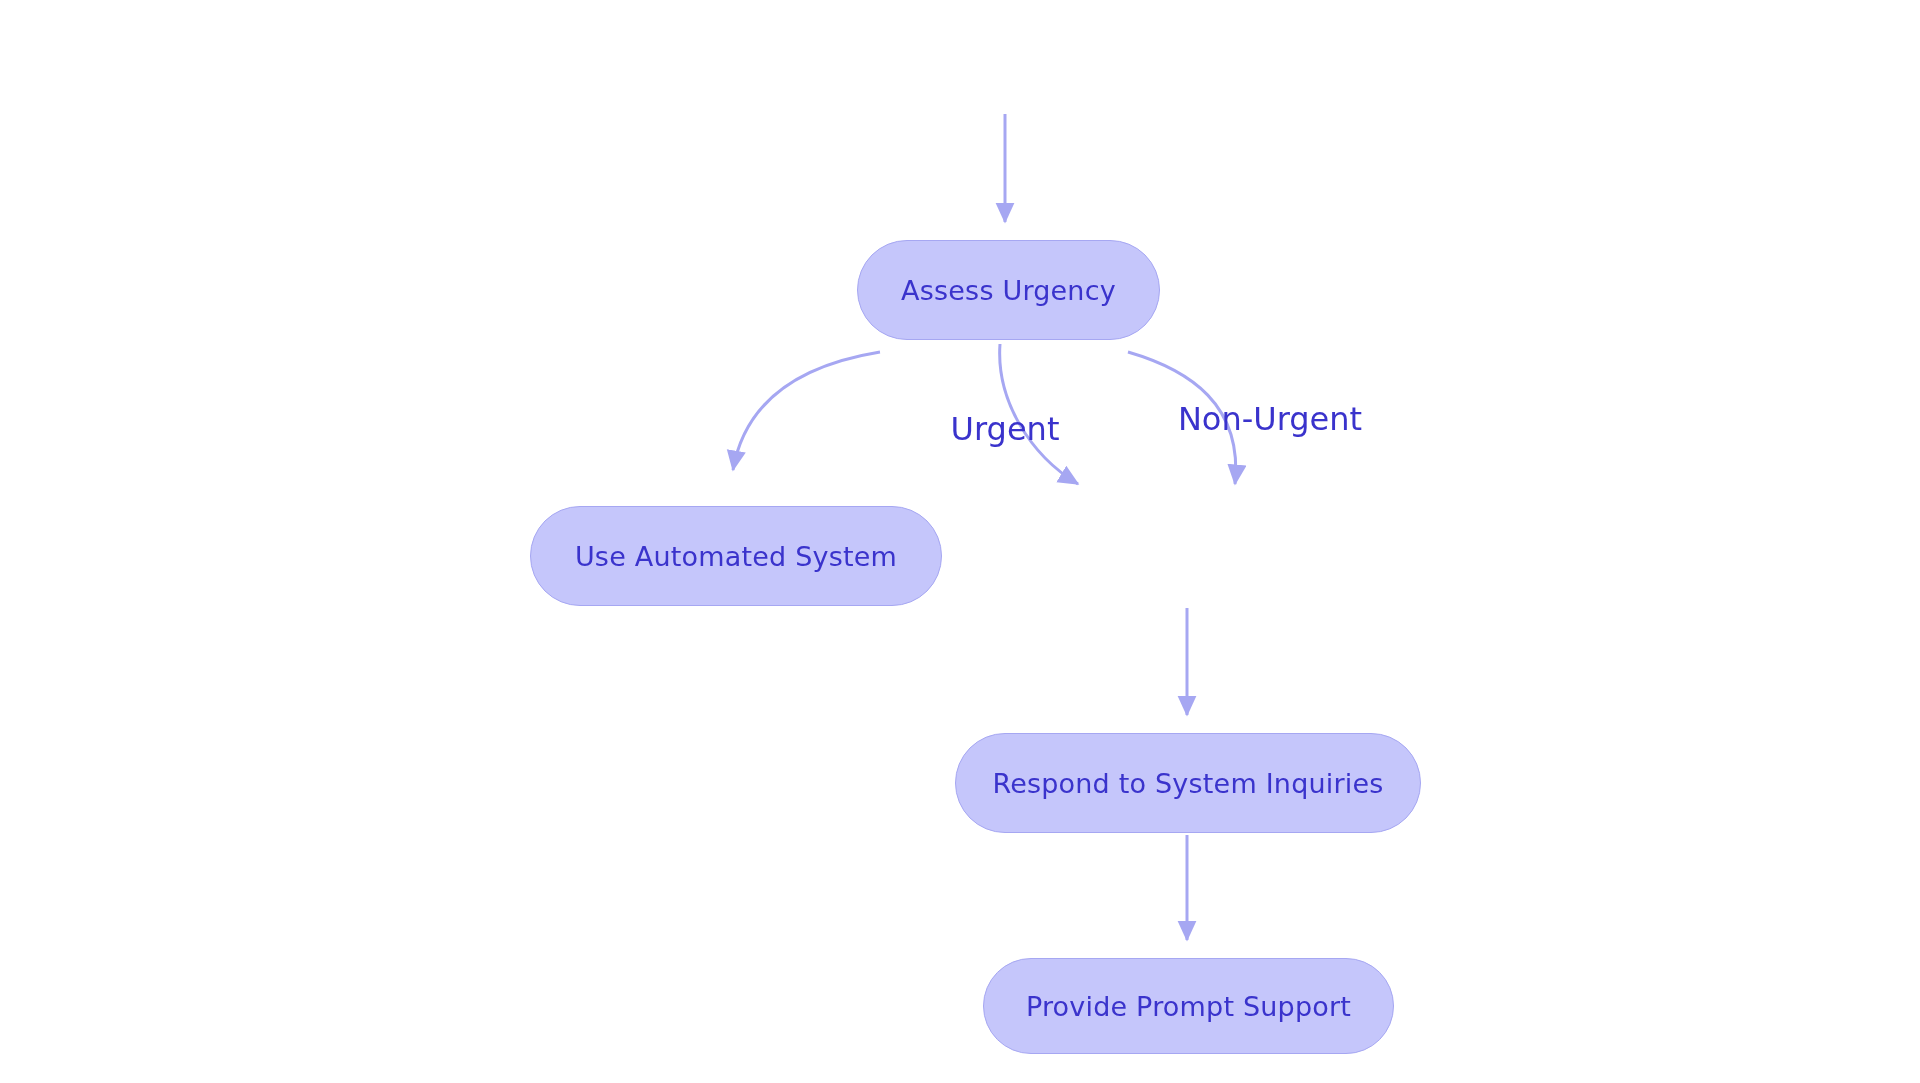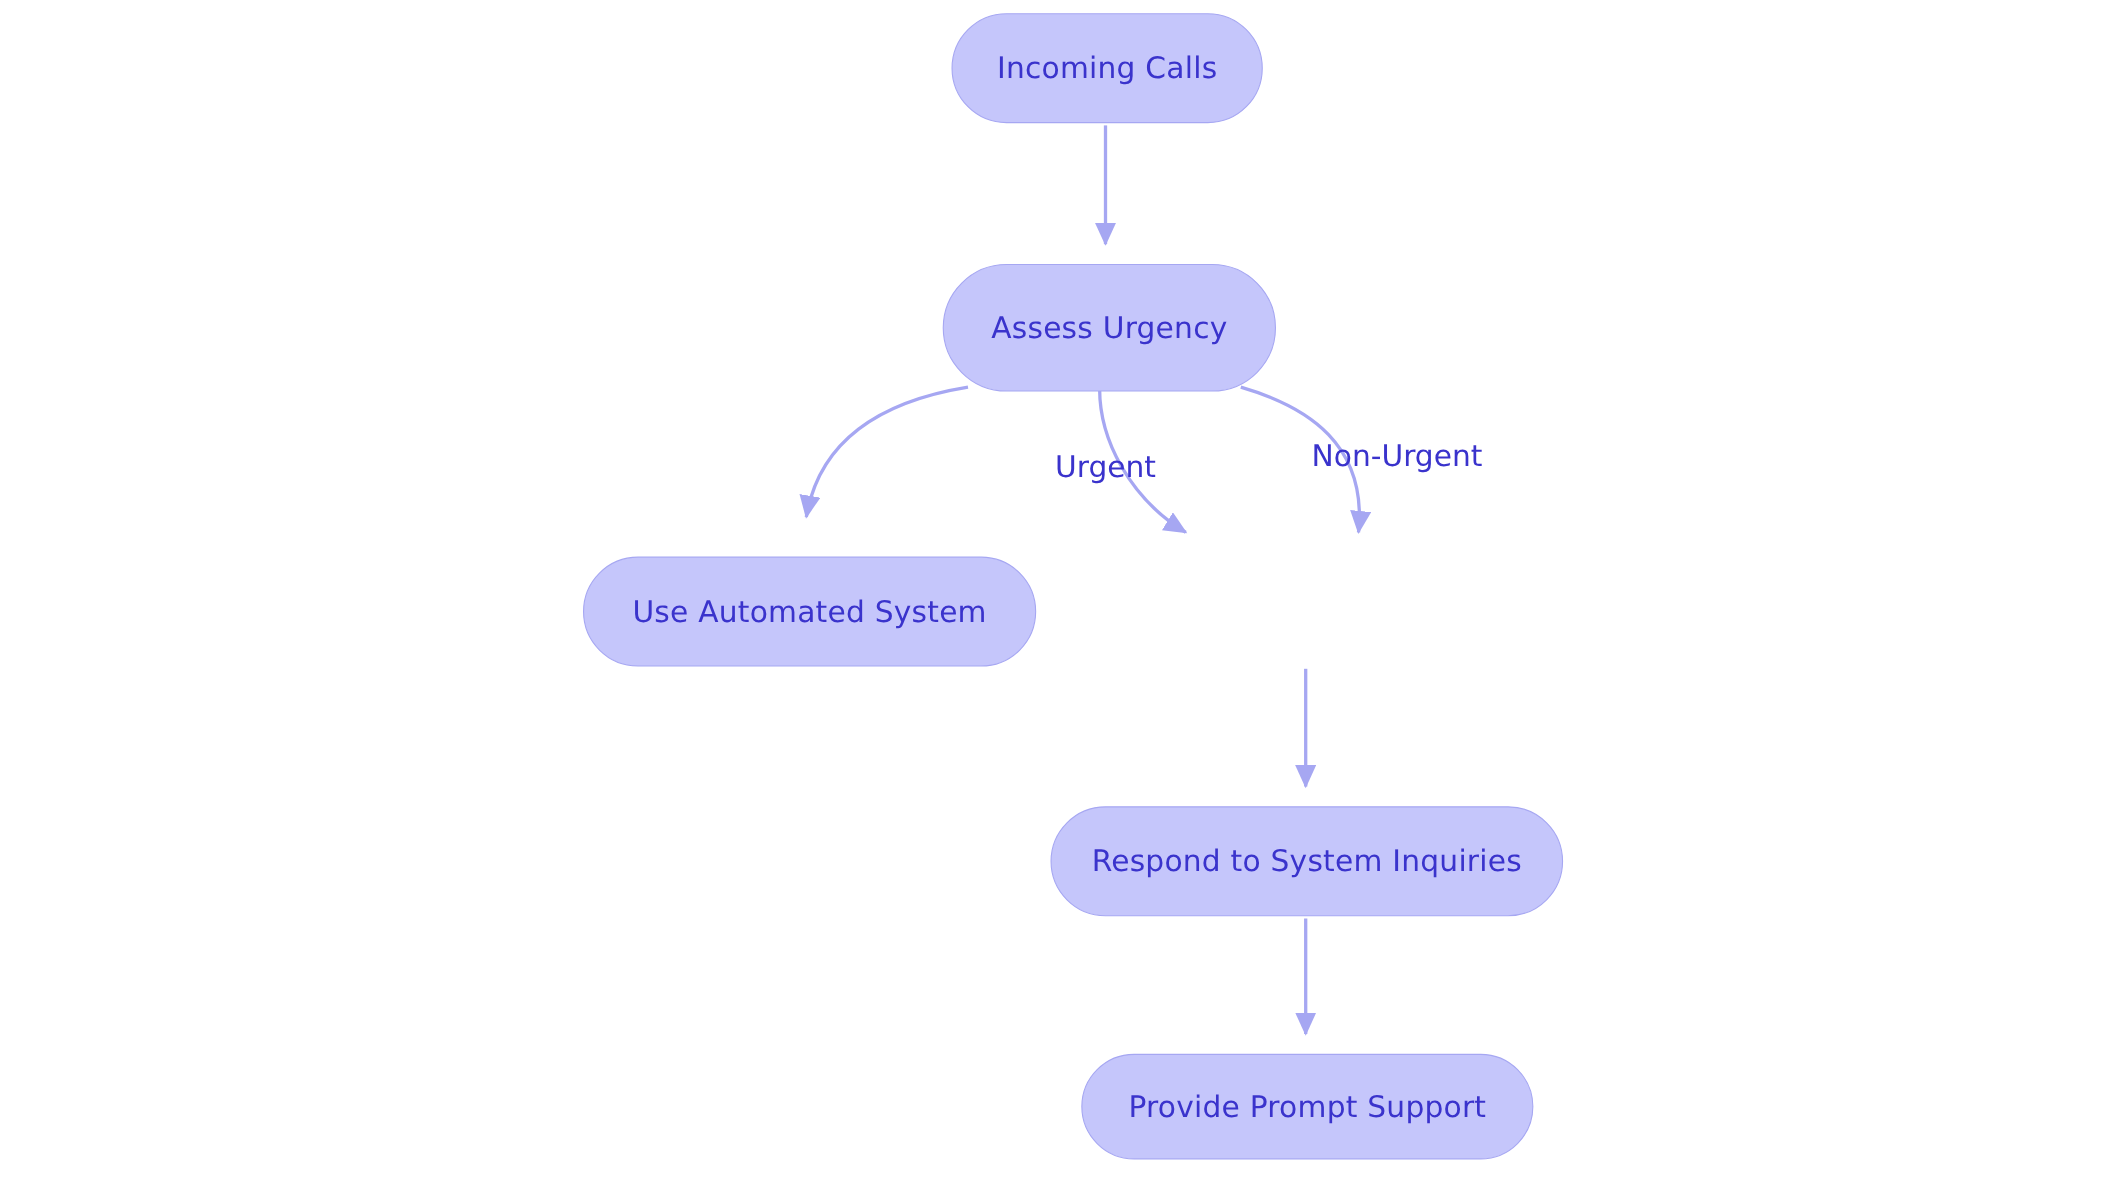--- a/index.html
+++ b/index.html
@@ -32,21 +32,21 @@
     border: 1.6px solid #a6a7f2;
     border-radius: 999px;
     color: #3a33cc;
     font-size: 27px;
     letter-spacing: 0.2px;
     white-space: nowrap;
   }
   .edge-label {
     position: absolute;
     color: #3a33cc;
-    font-size: 27px;
+    font-size: 32px;
     white-space: nowrap;
     transform: translateX(-50%);
   }
 </style>
 </head>
 <body>
 
 <div id="canvas">
 
   <svg id="edge-layer" viewBox="0 0 1920 1083" xmlns="http://www.w3.org/2000/svg">
@@ -62,25 +62,22 @@
 
     <path d="M 1000,344 C 996,400 1030,455 1078,484" fill="none" stroke="#a6a7f2" stroke-width="3" marker-end="url(#arrowhead)"></path>
 
     <path d="M 1128,352 C 1190,370 1243,405 1235,484" fill="none" stroke="#a6a7f2" stroke-width="3" marker-end="url(#arrowhead)"></path>
 
     <path d="M 1187,608 L 1187,715" fill="none" stroke="#a6a7f2" stroke-width="3" marker-end="url(#arrowhead)"></path>
 
     <path d="M 1187,835 L 1187,940" fill="none" stroke="#a6a7f2" stroke-width="3" marker-end="url(#arrowhead)"></path>
   </svg>
 
-  <div class="node" style="left:865px; top:12px; width:283px; height:100px;">
-    <span>Incoming Calls</span>
-  </div>
 
-  <div class="node" style="left:857px; top:240px; width:303px; height:116px;">
+  <div class="node" style="left:857px; top:240px; width:303px; height:100px;">
     <span>Assess Urgency</span>
   </div>
 
   <div class="node" style="left:530px; top:506px; width:412px; height:100px;">
     <span>Use Automated System</span>
   </div>
 
 
   <div class="node" style="left:955px; top:733px; width:466px; height:100px;">
     <span>Respond to System Inquiries</span>

